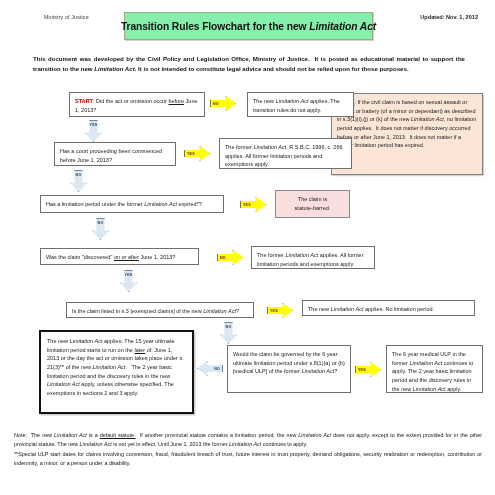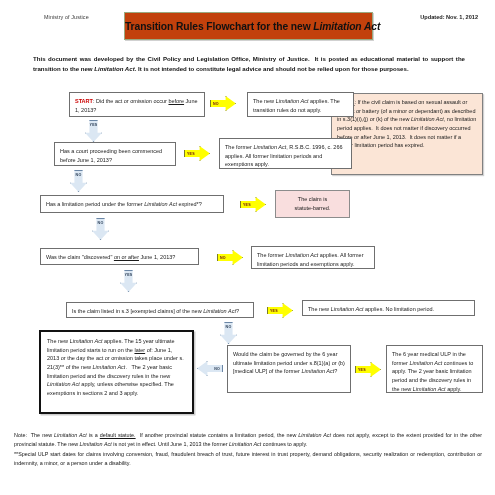--- a/index.html
+++ b/index.html
@@ -17,22 +17,22 @@
   .ministry{
     position:absolute;left:44px;top:14px;
     font-size:5.4px;letter-spacing:.1px;color:#3a3a3a;
   }
   .updated{
     position:absolute;right:17px;top:14px;
     font-size:5.6px;font-weight:bold;color:#1b1b1b;
   }
   .title-box{
     position:absolute;left:124px;top:12px;width:247px;height:26px;
-    background:#c2410c;border:1px solid #9aa97f;
-    display:flex;align-items:center;
+    background:#86efac;border:1px solid #9aa97f;
+    display:flex;align-items:center;justify-content:center;
     box-shadow:1px 1px 0 rgba(0,0,0,.18);
   }
   .title-box .t{
     font-size:10.3px;font-weight:bold;color:#111;
     white-space:nowrap;letter-spacing:-.1px;
   }
   .title-box .t i{font-style:italic;}
 
   
   .intro{

